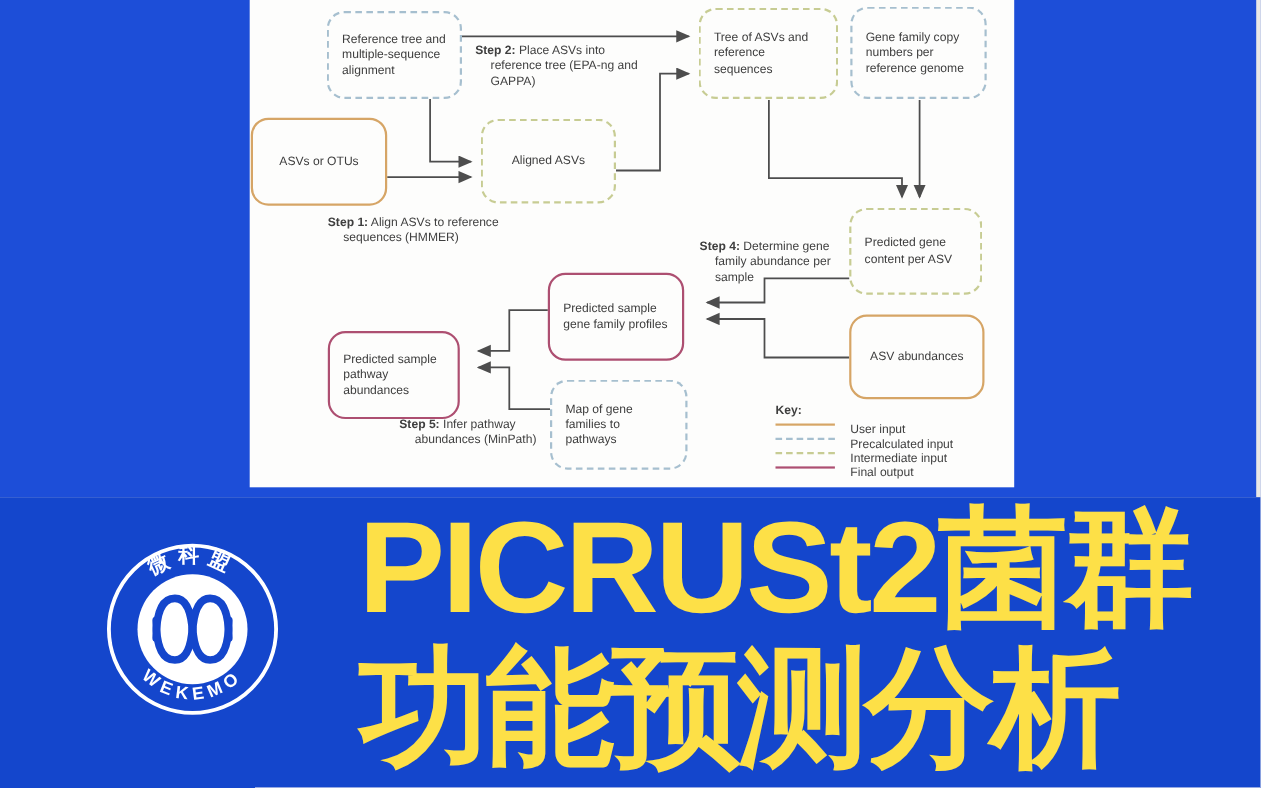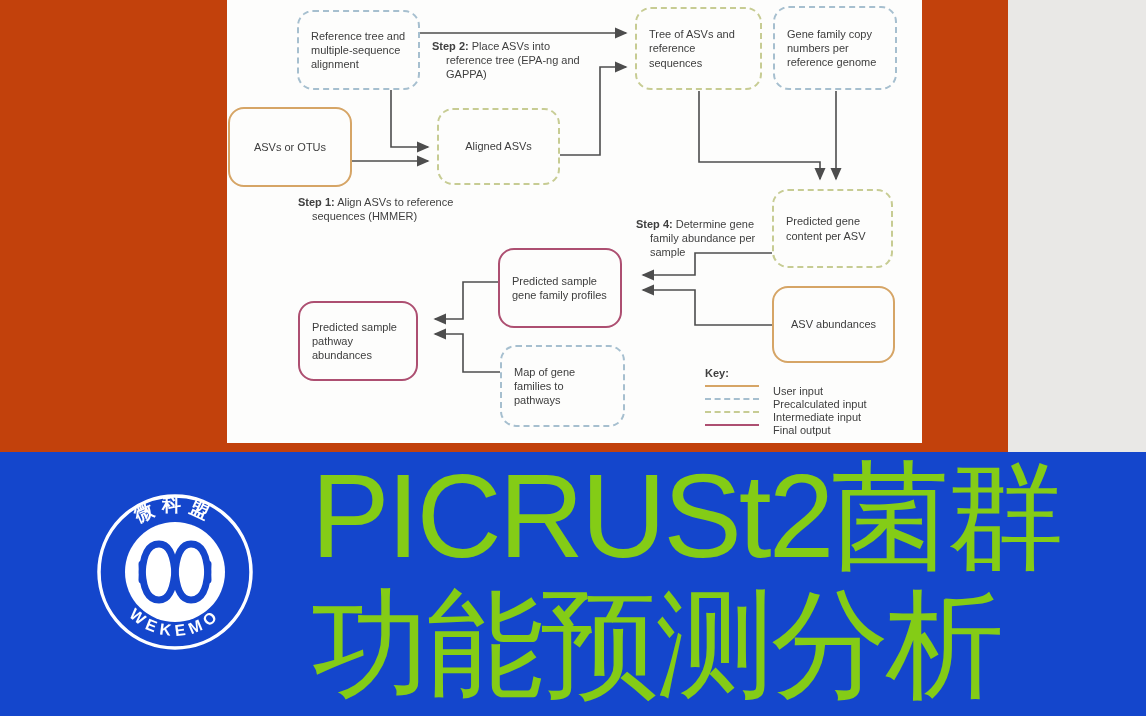--- a/index.html
+++ b/index.html
@@ -1,21 +1,21 @@
 <!DOCTYPE html>
 <html><head>
 <meta charset="utf-8">
 <style>
   * { margin:0; padding:0; box-sizing:border-box; }
   html,body { width:1146px; height:716px; }
   body { font-family:"Liberation Sans", sans-serif; }
   #stage { position:relative; width:1146px; height:716px; overflow:hidden; background:#e9e8e6; }
 
   
-  #figure-area { position:absolute; left:0; top:0; width:1008px; height:452px; background:#c2410c; }
+  #figure-area { position:absolute; left:0; top:0; width:1142px; height:452px; background:#1d4ed8; }
   #panel { position:absolute; left:227px; top:0; width:695px; height:443px; background:#fdfdfc; }
   #arrow-layer { position:absolute; left:0; top:0; width:695px; height:443px; }
 
   .bx { position:absolute; display:flex; align-items:center; border-radius:16px;
         font-size:11px; line-height:1.3; color:#3d3d3d; padding:6px 12px; background:transparent; }
   .bx.left   { justify-content:flex-start; text-align:left; }
   .bx.center { justify-content:center; text-align:center; }
   .bx-user { border:2px solid #d6a566; }
   .bx-pre  { border:2px dashed #a6bfcf; }
   .bx-int  { border:2px dashed #c7cc93; }
@@ -30,21 +30,21 @@
   .key-row { display:flex; align-items:flex-start; height:13px; }
   .key-swatch { width:54px; margin-right:14px; }
   .sw-user { border-top:2px solid #d6a566; }
   .sw-pre  { border-top:2px dashed #a6bfcf; }
   .sw-int  { border-top:2px dashed #c7cc93; }
   .sw-fin  { border-top:2px solid #ad4f71; }
 
   
   #banner { position:absolute; left:0; top:452px; width:1146px; height:264px; background:#1446cc; }
   #logo { position:absolute; left:95px; top:40px; width:160px; height:160px; }
-  #title-block { position:absolute; left:311px; top:0px; color:#84cc16; font-weight:normal;
+  #title-block { position:absolute; left:326px; top:0px; color:#fde047; font-weight:bold;
                  font-size:118px; line-height:128px; letter-spacing:-3px; white-space:nowrap; }
 </style>
 </head>
 <body>
 
 <div id="stage">
 
   <div id="figure-area">
     <div id="panel">
 
@@ -80,20 +80,23 @@
       <div class="bx bx-pre left" style="left:273px; top:345px; width:125px; height:82px;">Map of gene families to pathways</div>
 
       <div class="step" style="left:71px;  top:196px; width:200px;">
         <b>Step 1:</b><span> Align ASVs to reference sequences (HMMER)</span>
       </div>
       <div class="step" style="left:205px; top:40px;  width:158px;">
         <b>Step 2:</b><span> Place ASVs into reference tree (EPA-ng and GAPPA)</span>
       </div>
       <div class="step" style="left:409px; top:218px; width:136px;">
         <b>Step 4:</b><span> Determine gene family abundance per sample</span>
+      </div>
+      <div class="step" style="left:136px; top:380px; width:140px;">
+        <b>Step 5:</b><span> Infer pathway abundances (MinPath)</span>
       </div>
 
       <div id="key-block">
         <div id="key-title">Key:</div>
         <div class="key-row">
           <div class="key-swatch sw-user"></div>
           <span>User input</span>
         </div>
         <div class="key-row">
           <div class="key-swatch sw-pre"></div>

